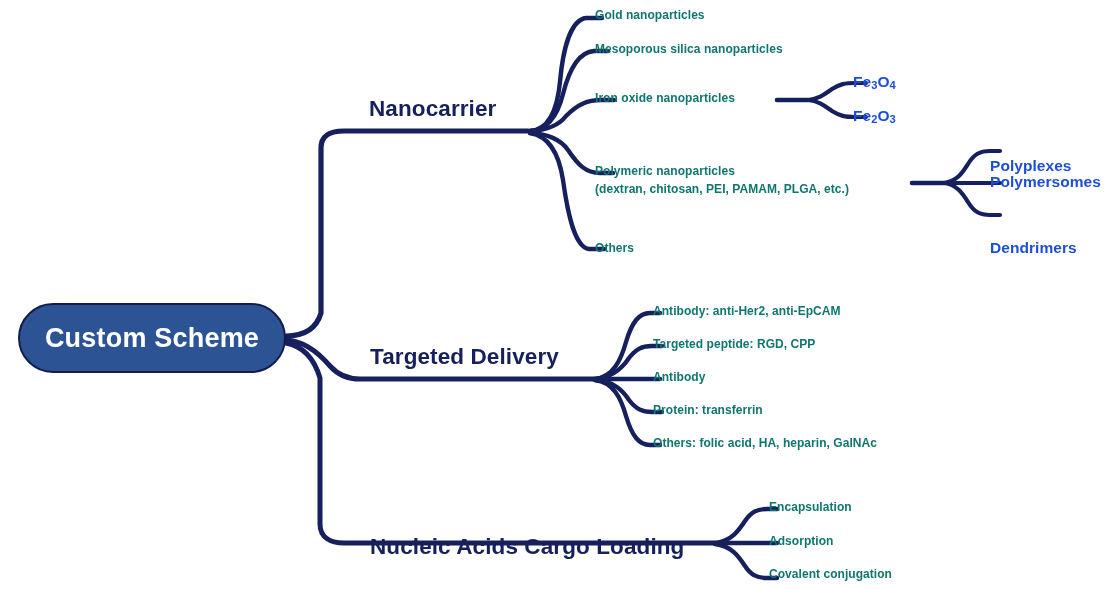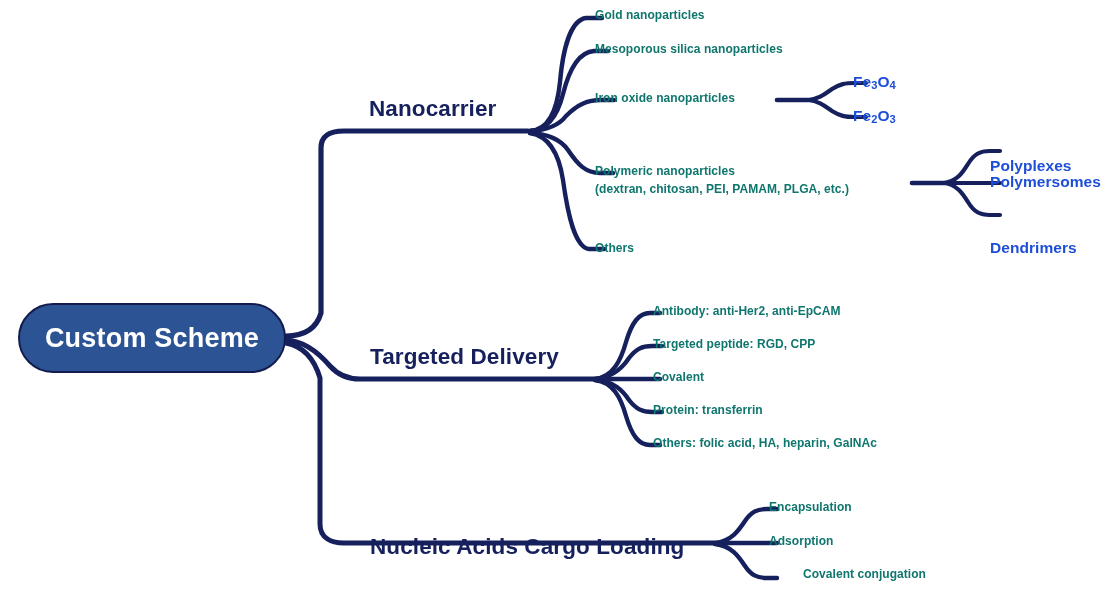--- a/index.html
+++ b/index.html
@@ -146,25 +146,25 @@
   <div class="sub-label" style="left:990px; top:141px;margin-top:16px;">Polyplexes</div>
 
   <div class="sub-label" style="left:990px; top:173px;">Polymersomes</div>
 
   <div class="sub-label" style="left:990px; top:205px;margin-top:34px;">Dendrimers</div>
 
   <div class="leaf-label" style="left:653px; top:303px;">Antibody: anti-Her2, anti-EpCAM</div>
 
   <div class="leaf-label" style="left:653px; top:336px;">Targeted peptide: RGD, CPP</div>
 
-  <div class="leaf-label" style="left:653px; top:369px;">Covalent</div>
+  <div class="leaf-label" style="left:653px; top:369px;">Antibody</div>
 
   <div class="leaf-label" style="left:653px; top:402px;">Protein: transferrin</div>
 
   <div class="leaf-label" style="left:653px; top:435px;">Others: folic acid, HA, heparin, GalNAc</div>
 
   <div class="leaf-label" style="left:769px; top:499px;">Encapsulation</div>
 
   <div class="leaf-label" style="left:769px; top:533px;">Adsorption</div>
 
-  <div class="leaf-label" style="left:769px; top:566px;margin-left:34px;">Covalent conjugation</div>
+  <div class="leaf-label" style="left:769px; top:566px;">Covalent conjugation</div>
 
 </div>
 
 </body></html>

